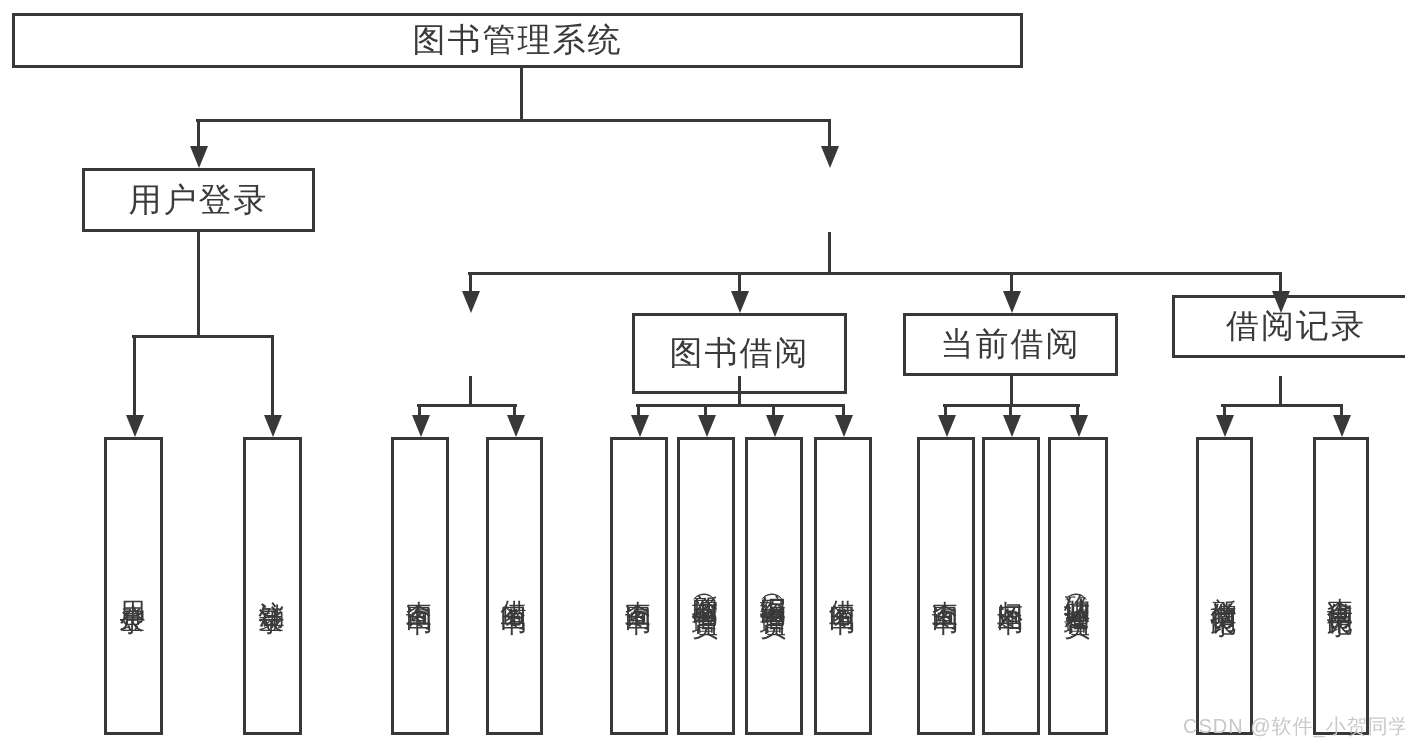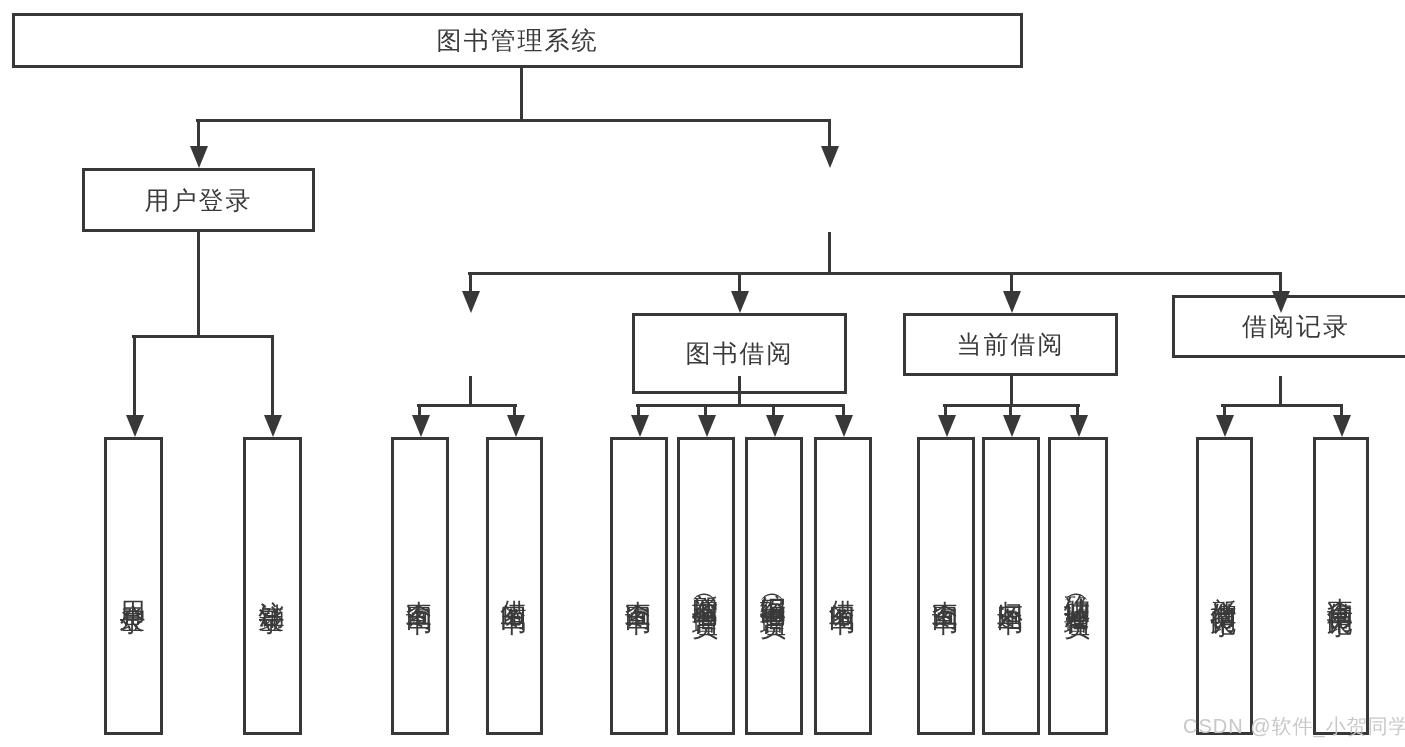--- a/index.html
+++ b/index.html
@@ -16,21 +16,21 @@
     box-sizing: border-box;
     border: 3px solid #383838;
     background: #ffffff;
     display: flex;
     align-items: center;
     justify-content: center;
     color: #3a3a3a;
     white-space: nowrap;
   }
   .hlabel {
-    font-size: 25px;
+    font-size: 33px;
     letter-spacing: 2px;
   }
   .leaf .vtext {
     writing-mode: vertical-rl;
     text-orientation: mixed;
     font-size: 26px;
     letter-spacing: 3px;
     white-space: nowrap;
     color: #3a3a3a;
   }

